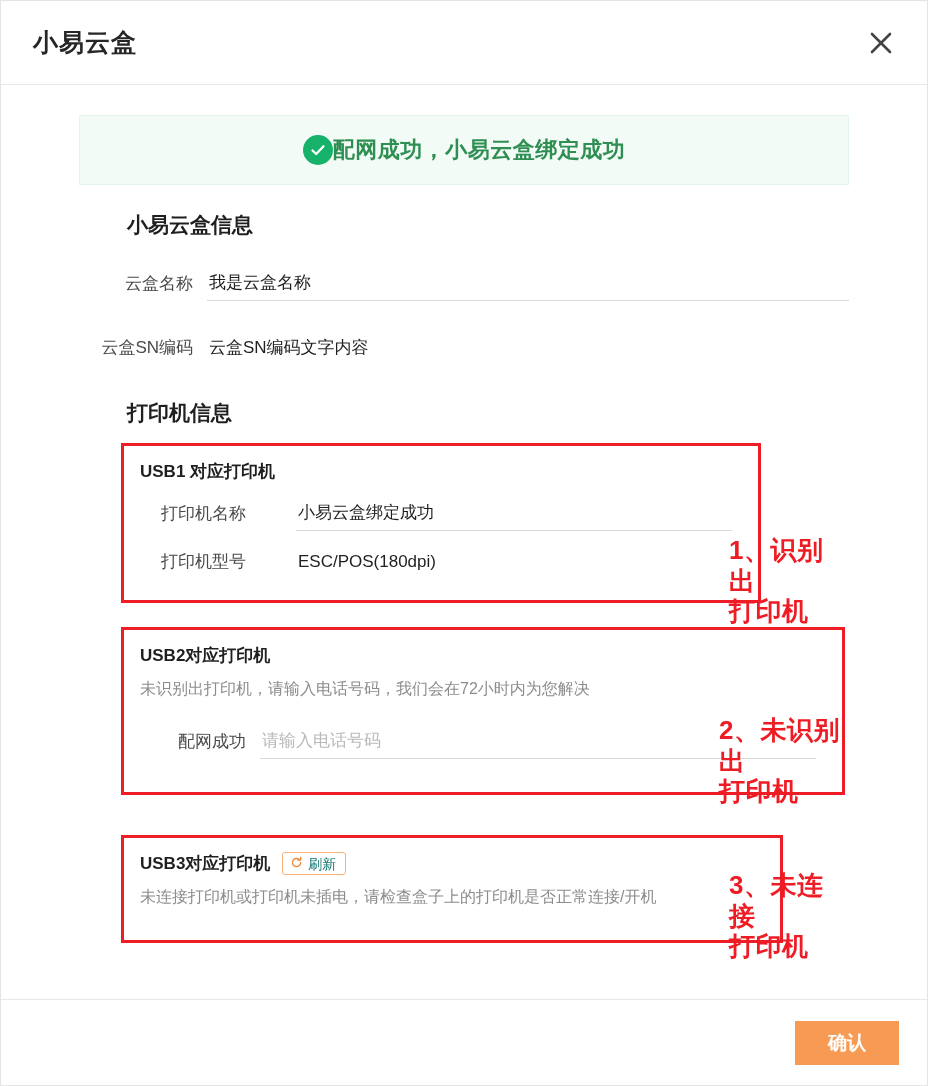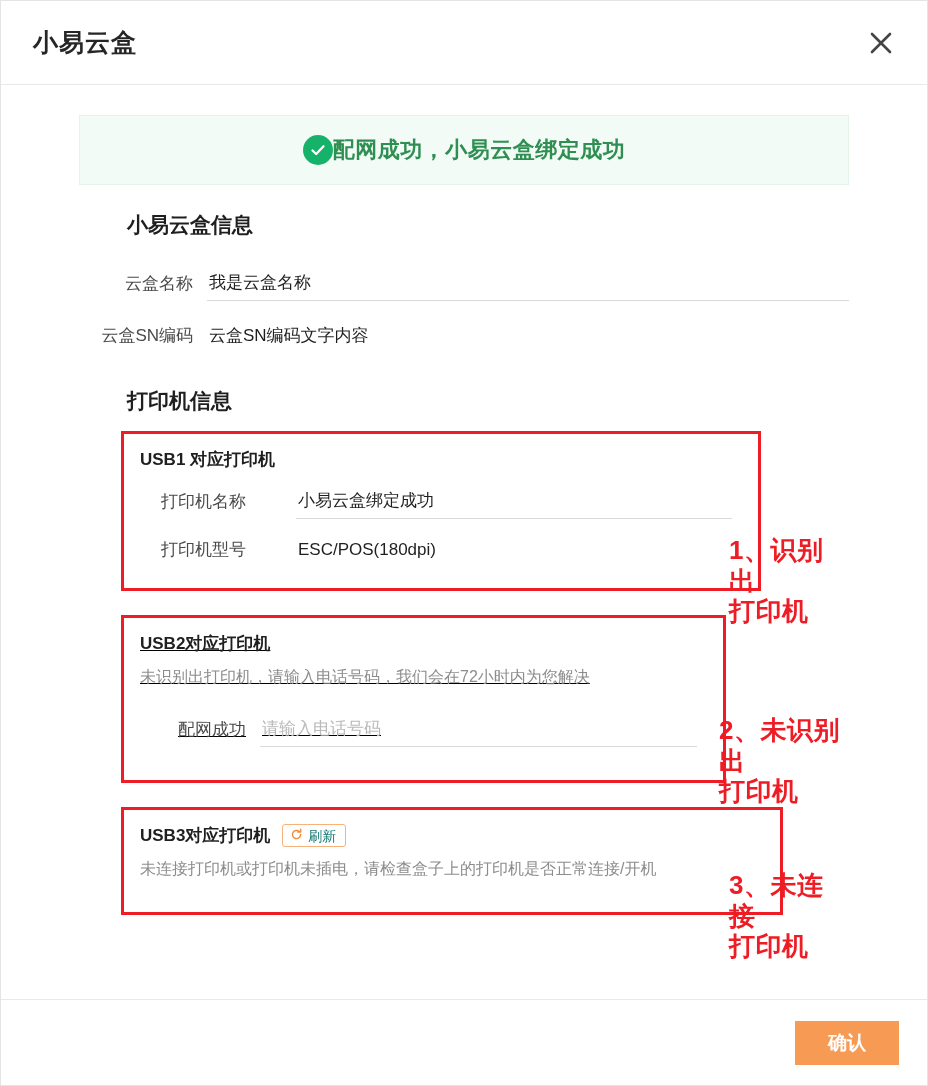--- a/index.html
+++ b/index.html
@@ -92,21 +92,21 @@
     font-weight: bold;
     color: #1f1f1f;
     margin: 18px 0 16px 48px;
   }
   .section-title.second { margin-top: 34px; }
 
   
   .form-row {
     display: flex;
     align-items: flex-end;
-    margin-bottom: 6px;
+    margin-bottom: 18px;
     height: 46px;
   }
   .form-label {
     width: 128px;
     text-align: right;
     font-size: 17px;
     color: #4a4a4a;
     padding-right: 14px;
     box-sizing: border-box;
     line-height: 34px;
@@ -164,21 +164,21 @@
     line-height: 1;
     font-weight: normal;
   }
 
   
   #usb1-block { width: 640px; height: 160px; margin-bottom: 24px; }
   #usb1-block .form-row { height: 48px; margin-bottom: 0; gap: 36px; }
   #usb1-block .form-label { width: 120px; }
   #usb1-block .underline-field { margin-right: 10px; }
 
-  #usb2-block { width: 605px; height: 168px; margin-bottom: 24px; text-decoration: underline; }
+  #usb2-block { width: 724px; height: 168px; margin-bottom: 40px; }
   #usb2-block .form-row { height: 46px; margin-bottom: 0; margin-top: 12px; }
   #usb2-block .form-label { width: 120px; }
   #usb2-block .underline-field { margin-right: 10px; }
 
   #usb3-block { width: 662px; height: 108px; }
 
   
   .annotation {
     position: absolute;
     color: #ee1c25;

